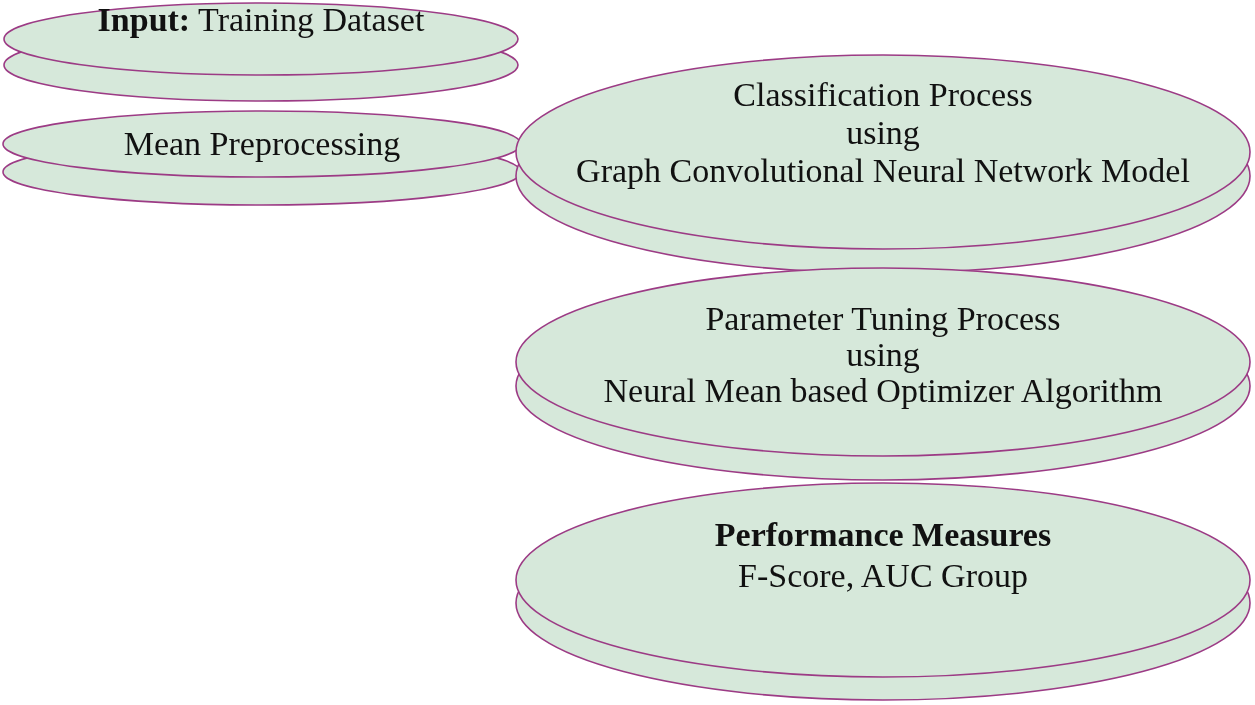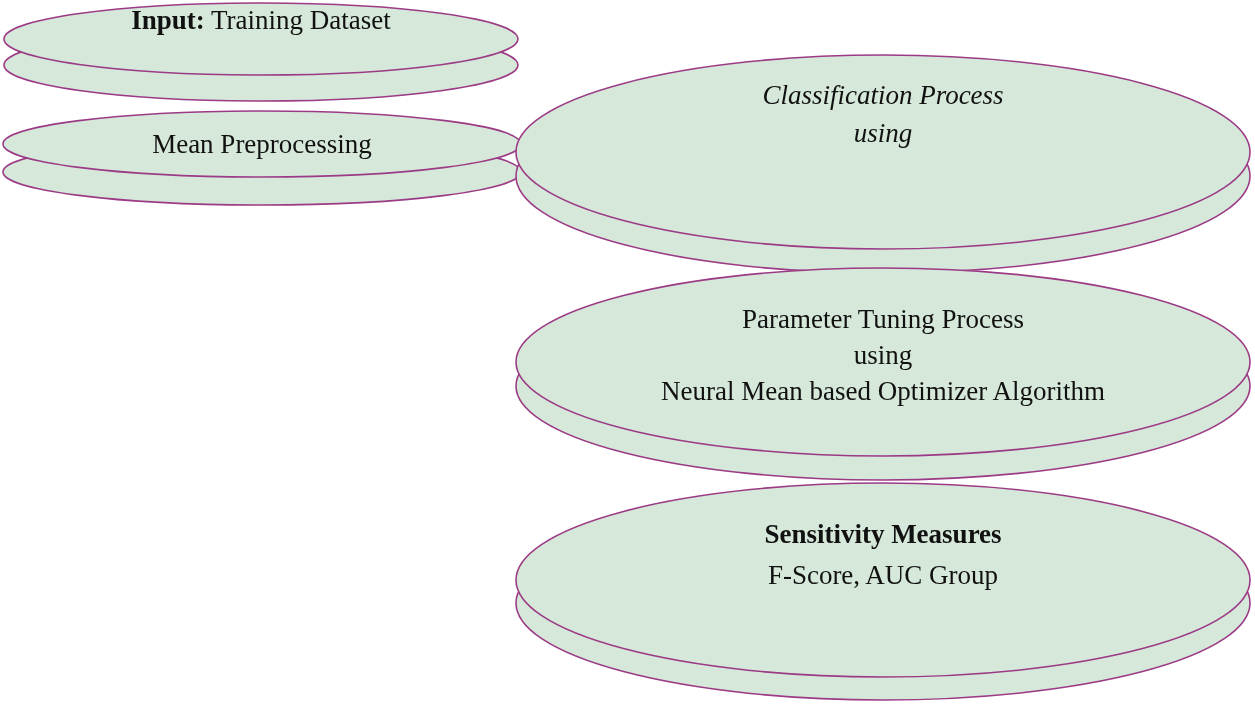--- a/index.html
+++ b/index.html
@@ -20,21 +20,21 @@
     position: absolute;
     left: 0;
     top: 0;
   }
   .node-ellipse {
     stroke-width: 1.6;
   }
   .node-label {
     position: absolute;
     text-align: center;
-    font-size: 27px;
+    font-size: 34px;
     color: #111111;
     white-space: nowrap;
   }
   .lh40 { line-height: 40px; }
   .lh38 { line-height: 38px; }
   .lh36 { line-height: 36px; font-family: Liberation Serif, serif; }
   .lh41 { line-height: 41px; }
   .bold { font-weight: bold; }
 </style>
 </head>
@@ -62,29 +62,30 @@
 
   <div class="node-label lh40" style="left:0; top:15; width:522px;">
     <span class="bold">Input:</span>
     <span>Training Dataset</span>
   </div>
 
   <div class="node-label lh40" style="left:0; top:124px; width:524px;">
     <div>Mean Preprocessing</div>
   </div>
 
-  <div class="node-label lh38" style="left:516px; top:76px; width:734px;font-style:italic;">
+  <div class="node-label lh38" style="left:516px; top:76px; width:734px;">
     <div>Classification Process</div>
     <div>using</div>
+    <div>Graph Convolutional Neural Network Model</div>
   </div>
 
   <div class="node-label lh36" style="left:516px; top:301px; width:734px;">
     <div>Parameter Tuning Process</div>
     <div>using</div>
     <div>Neural Mean based Optimizer Algorithm</div>
   </div>
 
   <div class="node-label lh41" style="left:516px; top:514px; width:734px;">
-    <div class="bold">Sensitivity Measures</div>
+    <div class="bold">Performance Measures</div>
     <div>F-Score, AUC Group</div>
   </div>
 
 </div>
 
 </body></html>

